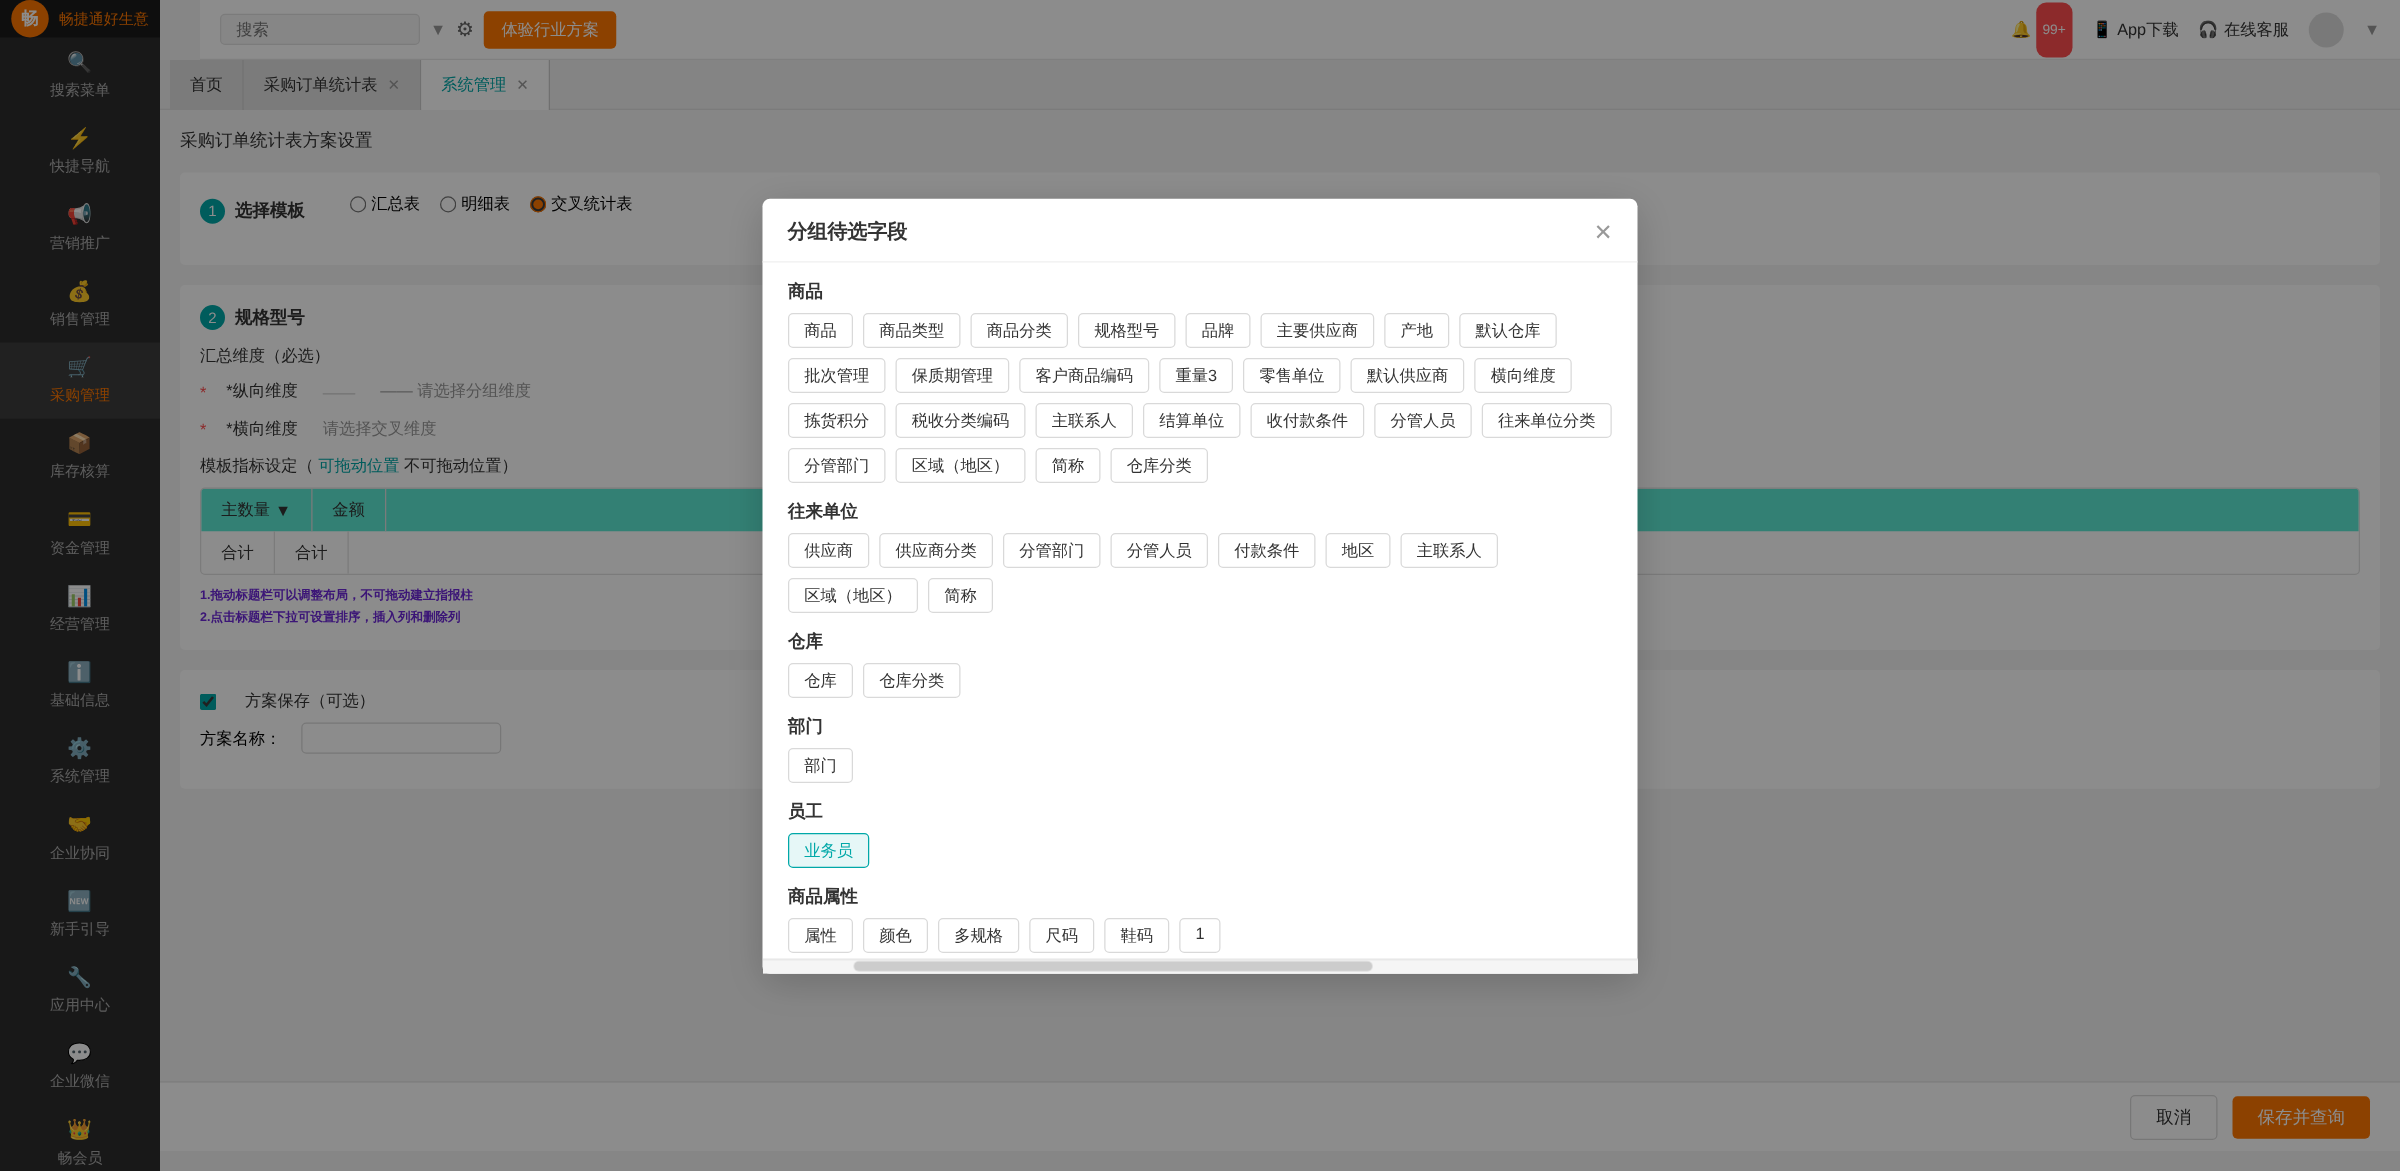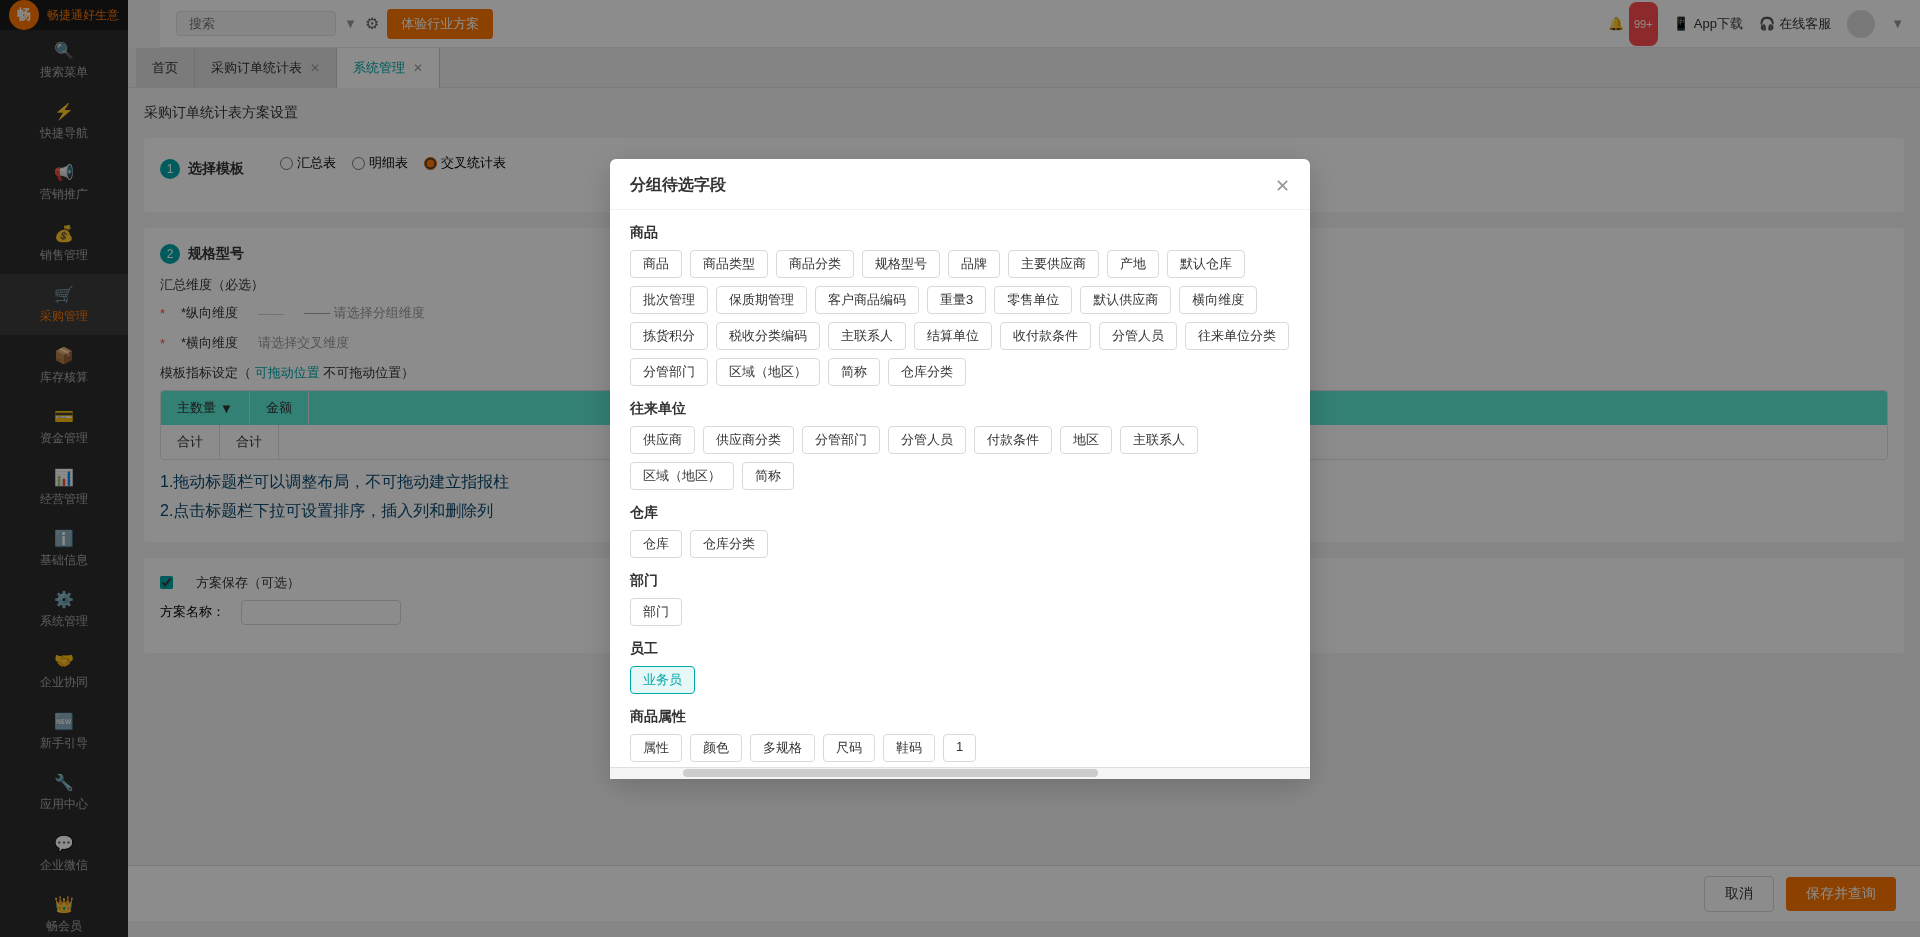--- a/index.html
+++ b/index.html
@@ -166,21 +166,21 @@
     .form-row { display: flex; align-items: center; gap: 16px; margin-bottom: 12px; }
 
     
     .stats-table { border: 1px solid #e0e0e0; border-radius: 4px; overflow: hidden; }
     .stats-header { background: #5eead4; display: flex; }
     .stats-header-cell { padding: 8px 16px; border-right: 1px solid #e0e0e0; font-size: 13px; color: #333; display: flex; align-items: center; gap: 4px; }
     .stats-body { display: flex; }
     .stats-body-cell { padding: 8px 16px; border-right: 1px solid #e0e0e0; font-size: 13px; color: #333; }
 
     
-    .tips { color: #0c4a6e; font-size: 16px; margin-top: 8px; line-height: 1.8; }
+    .tips { color: #6d28d9; font-size: 10px; margin-top: 8px; line-height: 1.8; font-weight: bold; }
 
     
     .overlay {
       position: fixed;
       top: 0; left: 0; right: 0; bottom: 0;
       background: rgba(0,0,0,0.45);
       z-index: 200;
       display: flex;
       align-items: center;
       justify-content: center;

